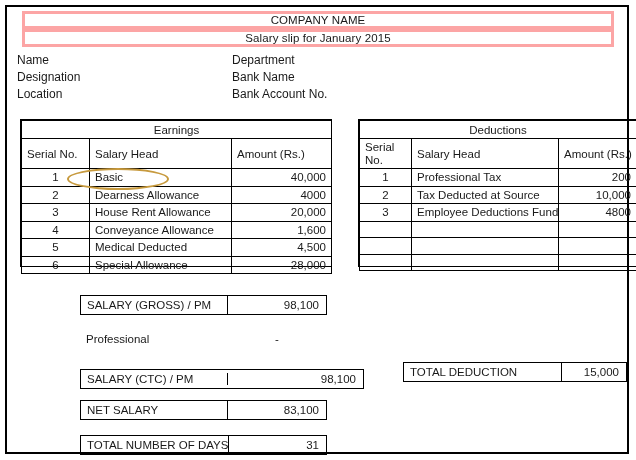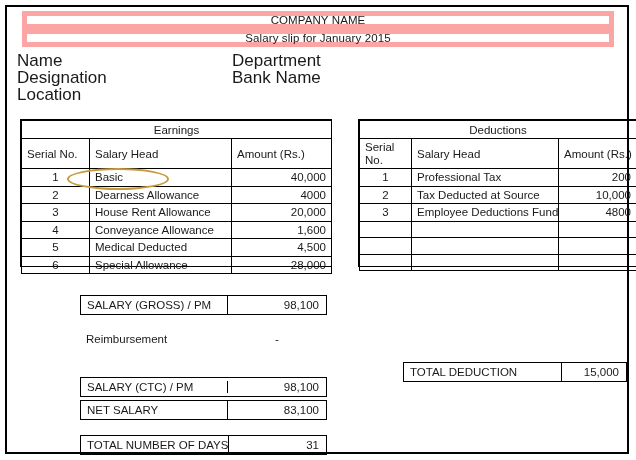--- a/index.html
+++ b/index.html
@@ -27,38 +27,38 @@
     border: 2px solid #000000;
     background: #ffffff;
   }
 
   
   .title-band {
     position: absolute;
     left: 15px;
     width: 592px;
     height: 18px;
-    border: 5px solid #fca5a5;
+    border: 3px solid #fca5a5;
     display: flex;
     align-items: center;
     justify-content: center;
     font-size: 11.5px;
     letter-spacing: 0.1px;
     white-space: nowrap;
   }
   #company-name-band { top: 4px; }
   #slip-period-band  { top: 22px; }
 
   
   #employee-meta {
     position: absolute;
     left: 10px;
     top: 45px;
     width: 600px;
-    font-size: 17px;
+    font-size: 12px;
     line-height: 17px;
   }
   .meta-row {
     display: flex;
     height: 17px;
     align-items: center;
   }
   .meta-left  { width: 215px; white-space: nowrap; }
   .meta-right { white-space: nowrap; }
 
@@ -153,21 +153,21 @@
   .summary-box .sb-value {
     flex: 1 1 auto;
     display: flex;
     align-items: center;
     justify-content: flex-end;
     padding-right: 7px;
     white-space: nowrap;
   }
 
   #gross-salary-box { left: 73px; top: 288px; width: 247px; }
-  #ctc-salary-box   { left: 73px; top: 370px; width: 247px; align-items: center; }
+  #ctc-salary-box   { left: 73px; top: 362px; width: 284px; align-items: center; }
   #net-salary-box   { left: 73px; top: 393px; width: 247px; }
   #total-days-box   { left: 73px; top: 428px; width: 247px; }
 
   
   #total-deduction-box {
     left: 396px;
     top: 355px;
     width: 224px;
   }
   #total-deduction-box .sb-label {
@@ -213,20 +213,21 @@
       <div class="meta-row">
         <div class="meta-left">Name</div>
         <div class="meta-right">Department</div>
       </div>
       <div class="meta-row">
         <div class="meta-left">Designation</div>
         <div class="meta-right">Bank Name</div>
       </div>
       <div class="meta-row">
         <div class="meta-left">Location</div>
+        <div class="meta-right">Bank Account No.</div>
       </div>
     </div>
 
   <div id="earnings-table" class="earn-table">
     <table class="grid">
       <colgroup>
         <col class="e-col-sn">
           <col class="e-col-sh">
           <col class="e-col-amt">
       </colgroup>
@@ -324,21 +325,21 @@
   </div>
 
   <div id="basic-highlight-ellipse" style="border-color: rgb(199, 154, 62);"></div>
 
   <div class="summary-box" id="gross-salary-box">
     <div class="sb-label">SALARY (GROSS) / PM</div>
     <div class="sb-value">98,100</div>
   </div>
 
   <div id="reimbursement-row">
-    <div class="rb-label">Reimbursement</div>
+    <div class="rb-label">Professional</div>
     <div class="rb-value">-</div>
   </div>
 
   <div class="summary-box" id="ctc-salary-box">
     <div class="sb-label">SALARY (CTC) / PM</div>
     <div class="sb-value">98,100</div>
   </div>
 
   <div class="summary-box" id="total-deduction-box">
     <div class="sb-label">TOTAL DEDUCTION</div>

